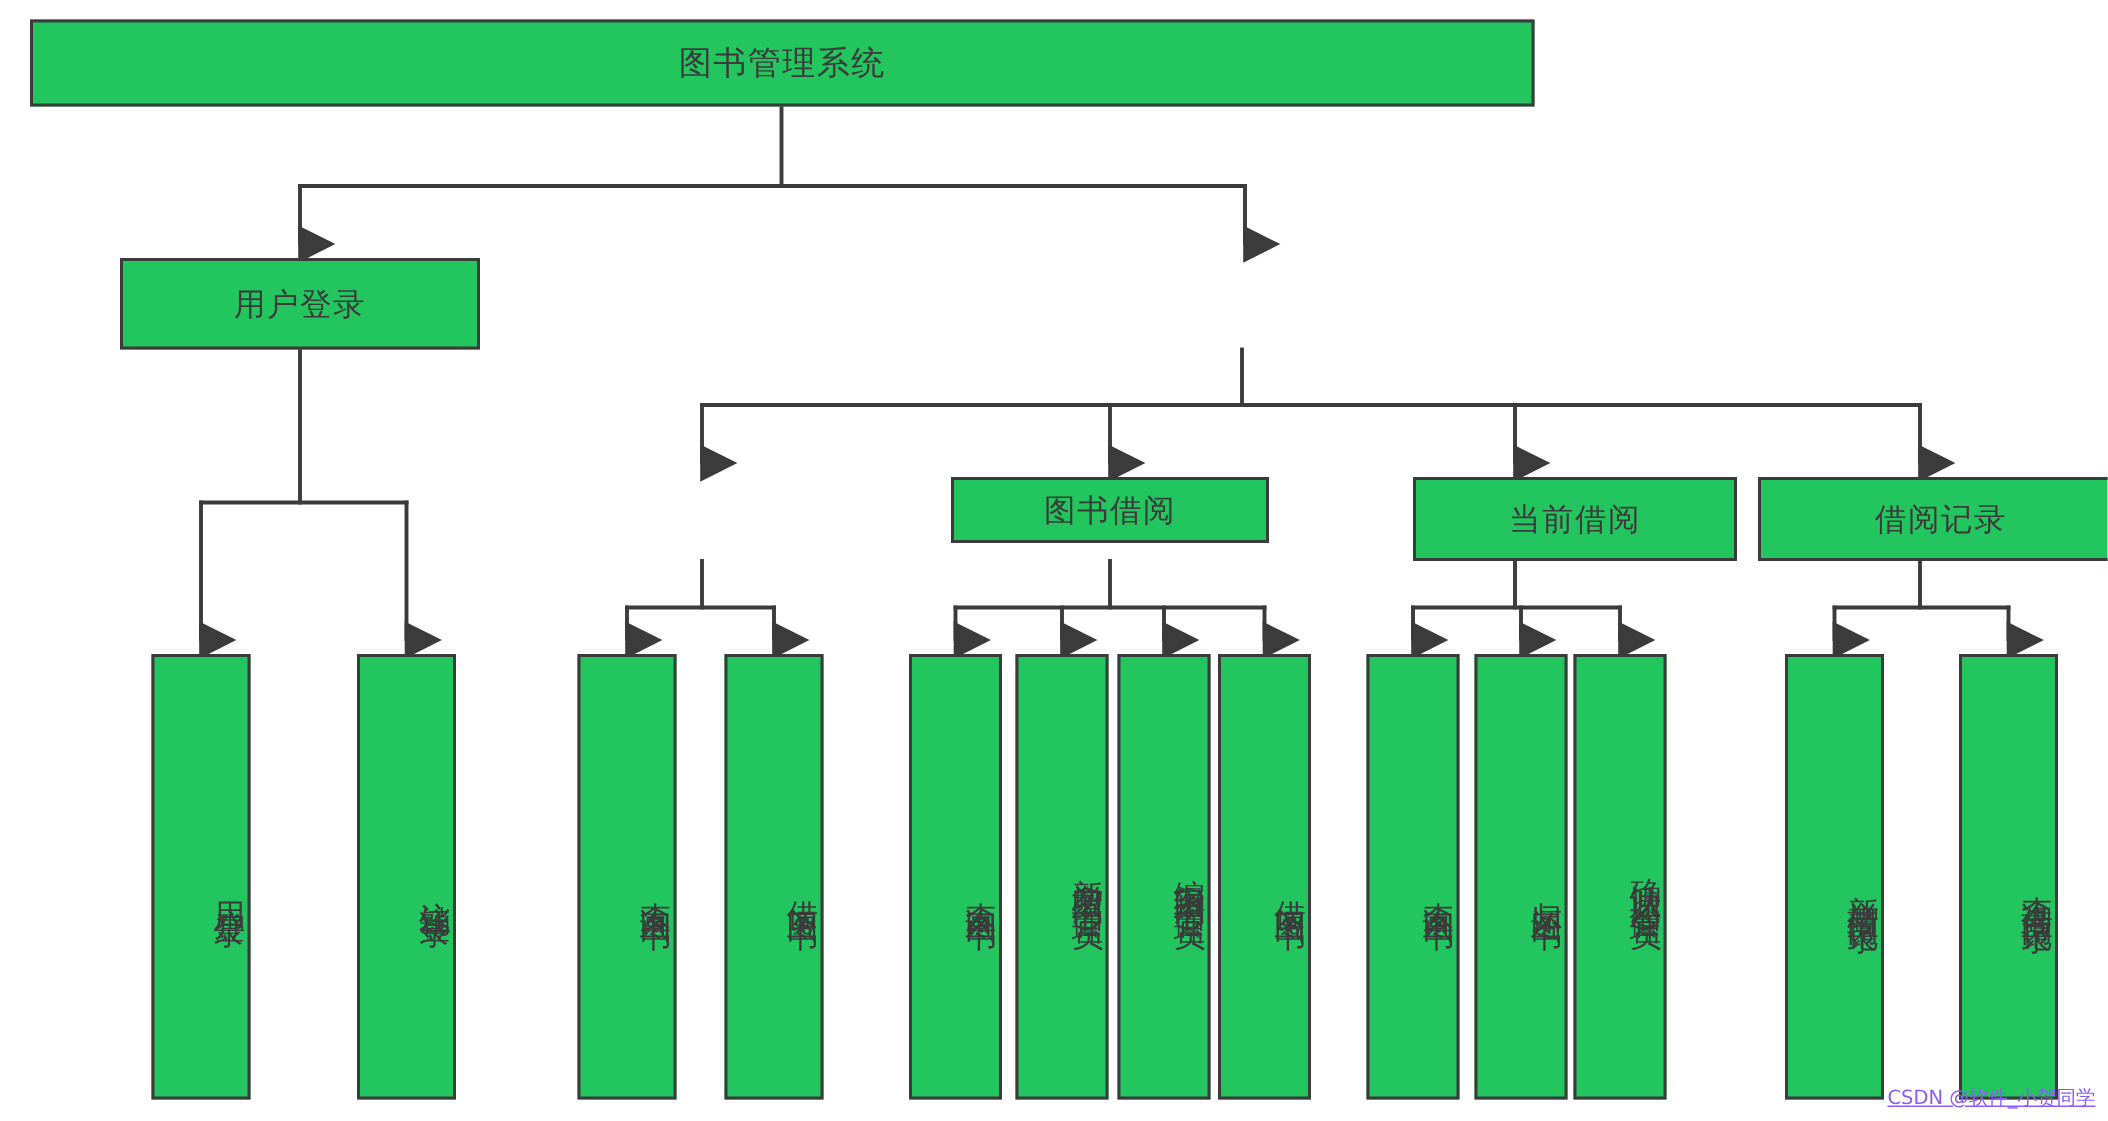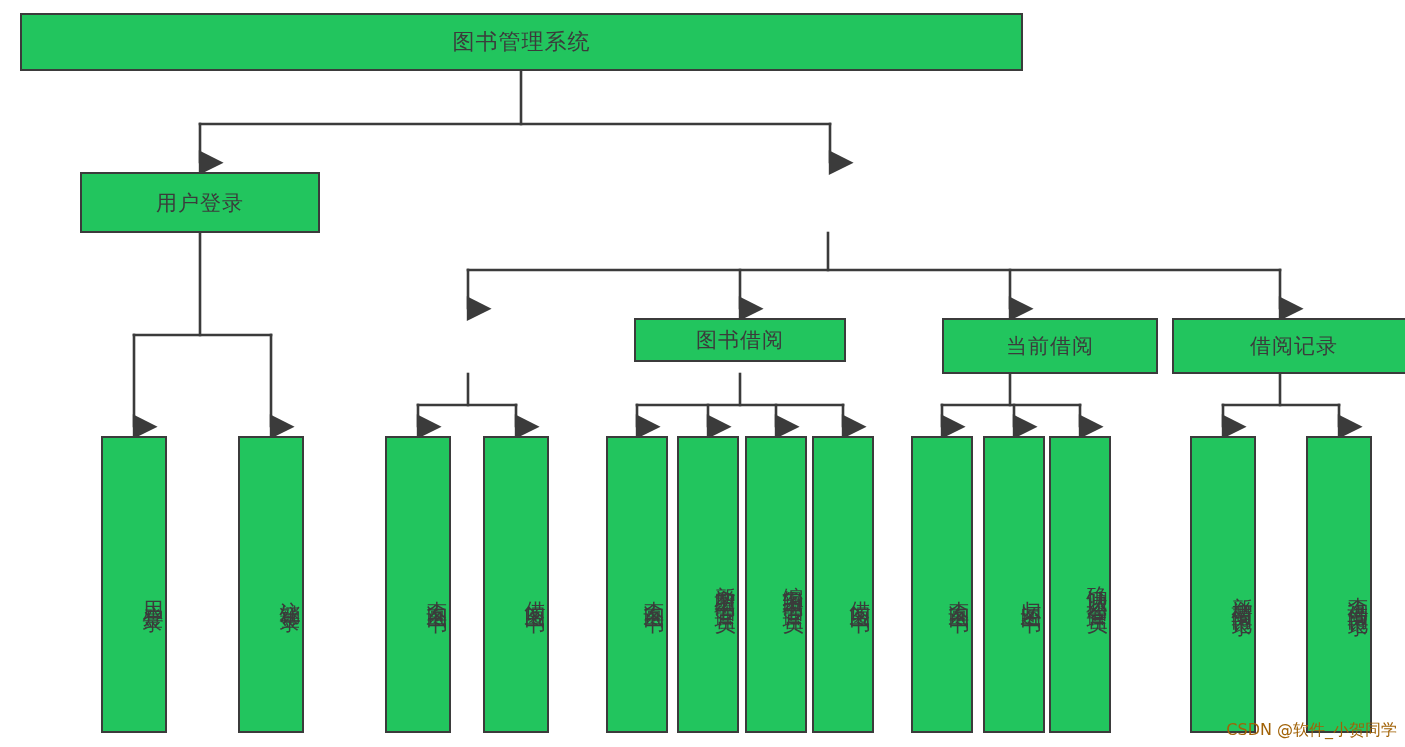--- a/index.html
+++ b/index.html
@@ -48,25 +48,26 @@
   }
   svg.edges{
     position:absolute;left:0;top:0;width:1405px;height:747px;
     z-index:1;
     pointer-events:none;
   }
   .watermark{
     position:absolute;
     right:8px;
     bottom:6px;
-    font-size:16px;
-    color:#a16207;
+    font-size:13px;
+    color:#8b5cf6;
     z-index:5;
     white-space:nowrap;
     font-family:"DejaVu Sans","Liberation Sans",sans-serif;
+    text-decoration:underline;
   }
 </style>
 </head>
 <body>
 
 <div id="diagram">
 
   <svg class="edges" viewBox="0 0 1405 747">
     <defs>
       <marker id="arrow" viewBox="0 0 12 12" refX="5.5" refY="10.5" markerWidth="11" markerHeight="11" orient="auto-start-reverse">

